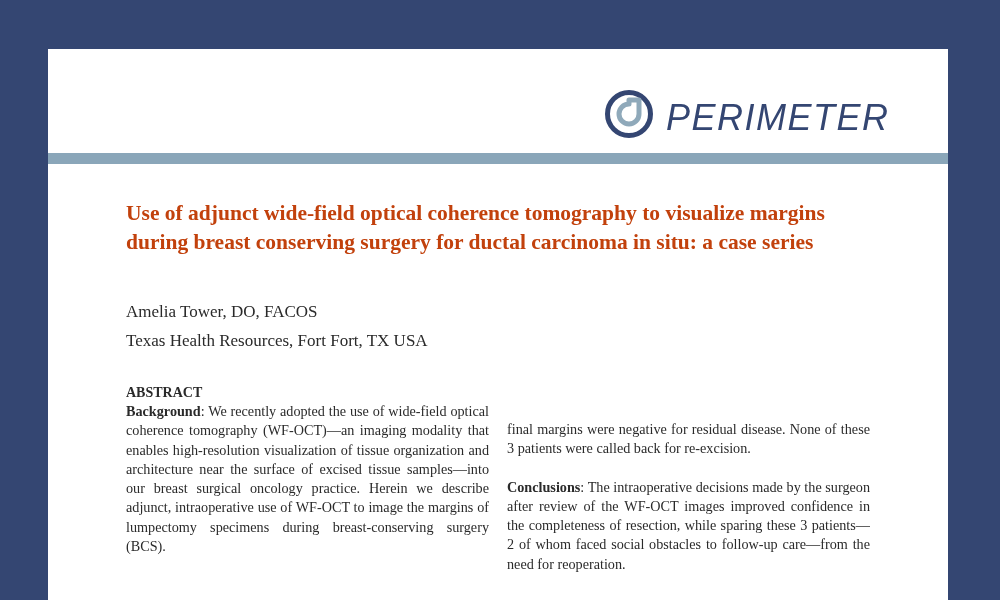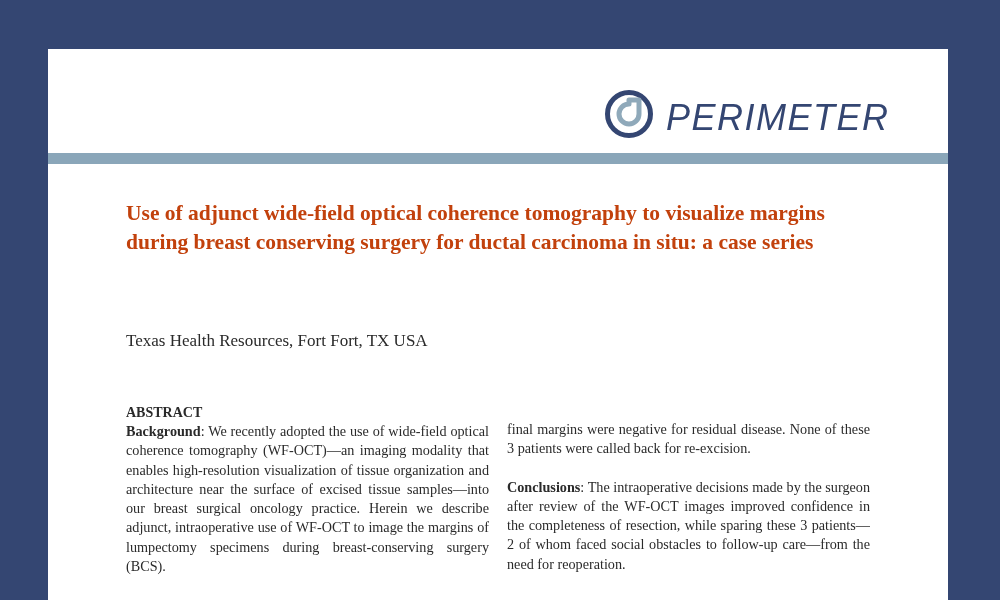--- a/index.html
+++ b/index.html
@@ -43,21 +43,21 @@
   }
   .author {
     position: absolute; left: 78px; top: 253px;
     font-size: 17px; color: #2a2a2a;
   }
   .affil {
     position: absolute; left: 78px; top: 282px;
     font-size: 17px; color: #2a2a2a;
   }
   .col {
-    position: absolute; top: 354px; width: 363px;
+    position: absolute; top: 334px; width: 363px;
     font-size: 14.2px; line-height: 19.3px; color: #2a2a2a;
     text-align: justify;
   }
   .col-left { left: 78px; }
   .col-right { left: 459px; top: 371px; width: 363px; }
   .abstract-heading { font-weight: bold; font-size: 14px; display: block; line-height: 19px; }
   .b { font-weight: bold; }
   .para { margin: 0; }
   .gap { height: 19px; }
 </style>
@@ -73,20 +73,21 @@
         <circle cx="25" cy="25" r="21.5" fill="none" stroke="#344672" stroke-width="5"></circle>
         <path d="M25 11 H35 V25 A10 10 0 1 1 25 15 Z" fill="none" stroke="#8fa9ba" stroke-width="5" stroke-linejoin="round" transform="rotate(0 25 25)"></path>
       </svg>
     </span>
     <span class="logo-text">PERIMETER</span>
   </div>
 
   <div class="stripe"></div>
 
   <div class="title">Use of adjunct wide-field optical coherence tomography to visualize margins during breast conserving surgery for ductal carcinoma in situ: a case series</div>
+  <div class="author">Amelia Tower, DO, FACOS</div>
   <div class="affil">Texas Health Resources, Fort Fort, TX USA</div>
 
   <div class="col col-left">
     <span class="abstract-heading">ABSTRACT</span>
     <p class="para"><span class="b">Background</span><span>: We recently adopted the use of wide-field optical coherence tomography (WF-OCT)—an imaging modality that enables high-resolution visualization of tissue organization and architecture near the surface of excised tissue samples—into our breast surgical oncology practice. Herein we describe adjunct, intraoperative use of WF-OCT to image the margins of lumpectomy specimens during breast-conserving surgery (BCS).</span></p>
   </div>
 
   <div class="col col-right">
     <p class="para">final margins were negative for residual disease. None of these 3 patients were called back for re-excision.</p>
     <div class="gap"></div>

